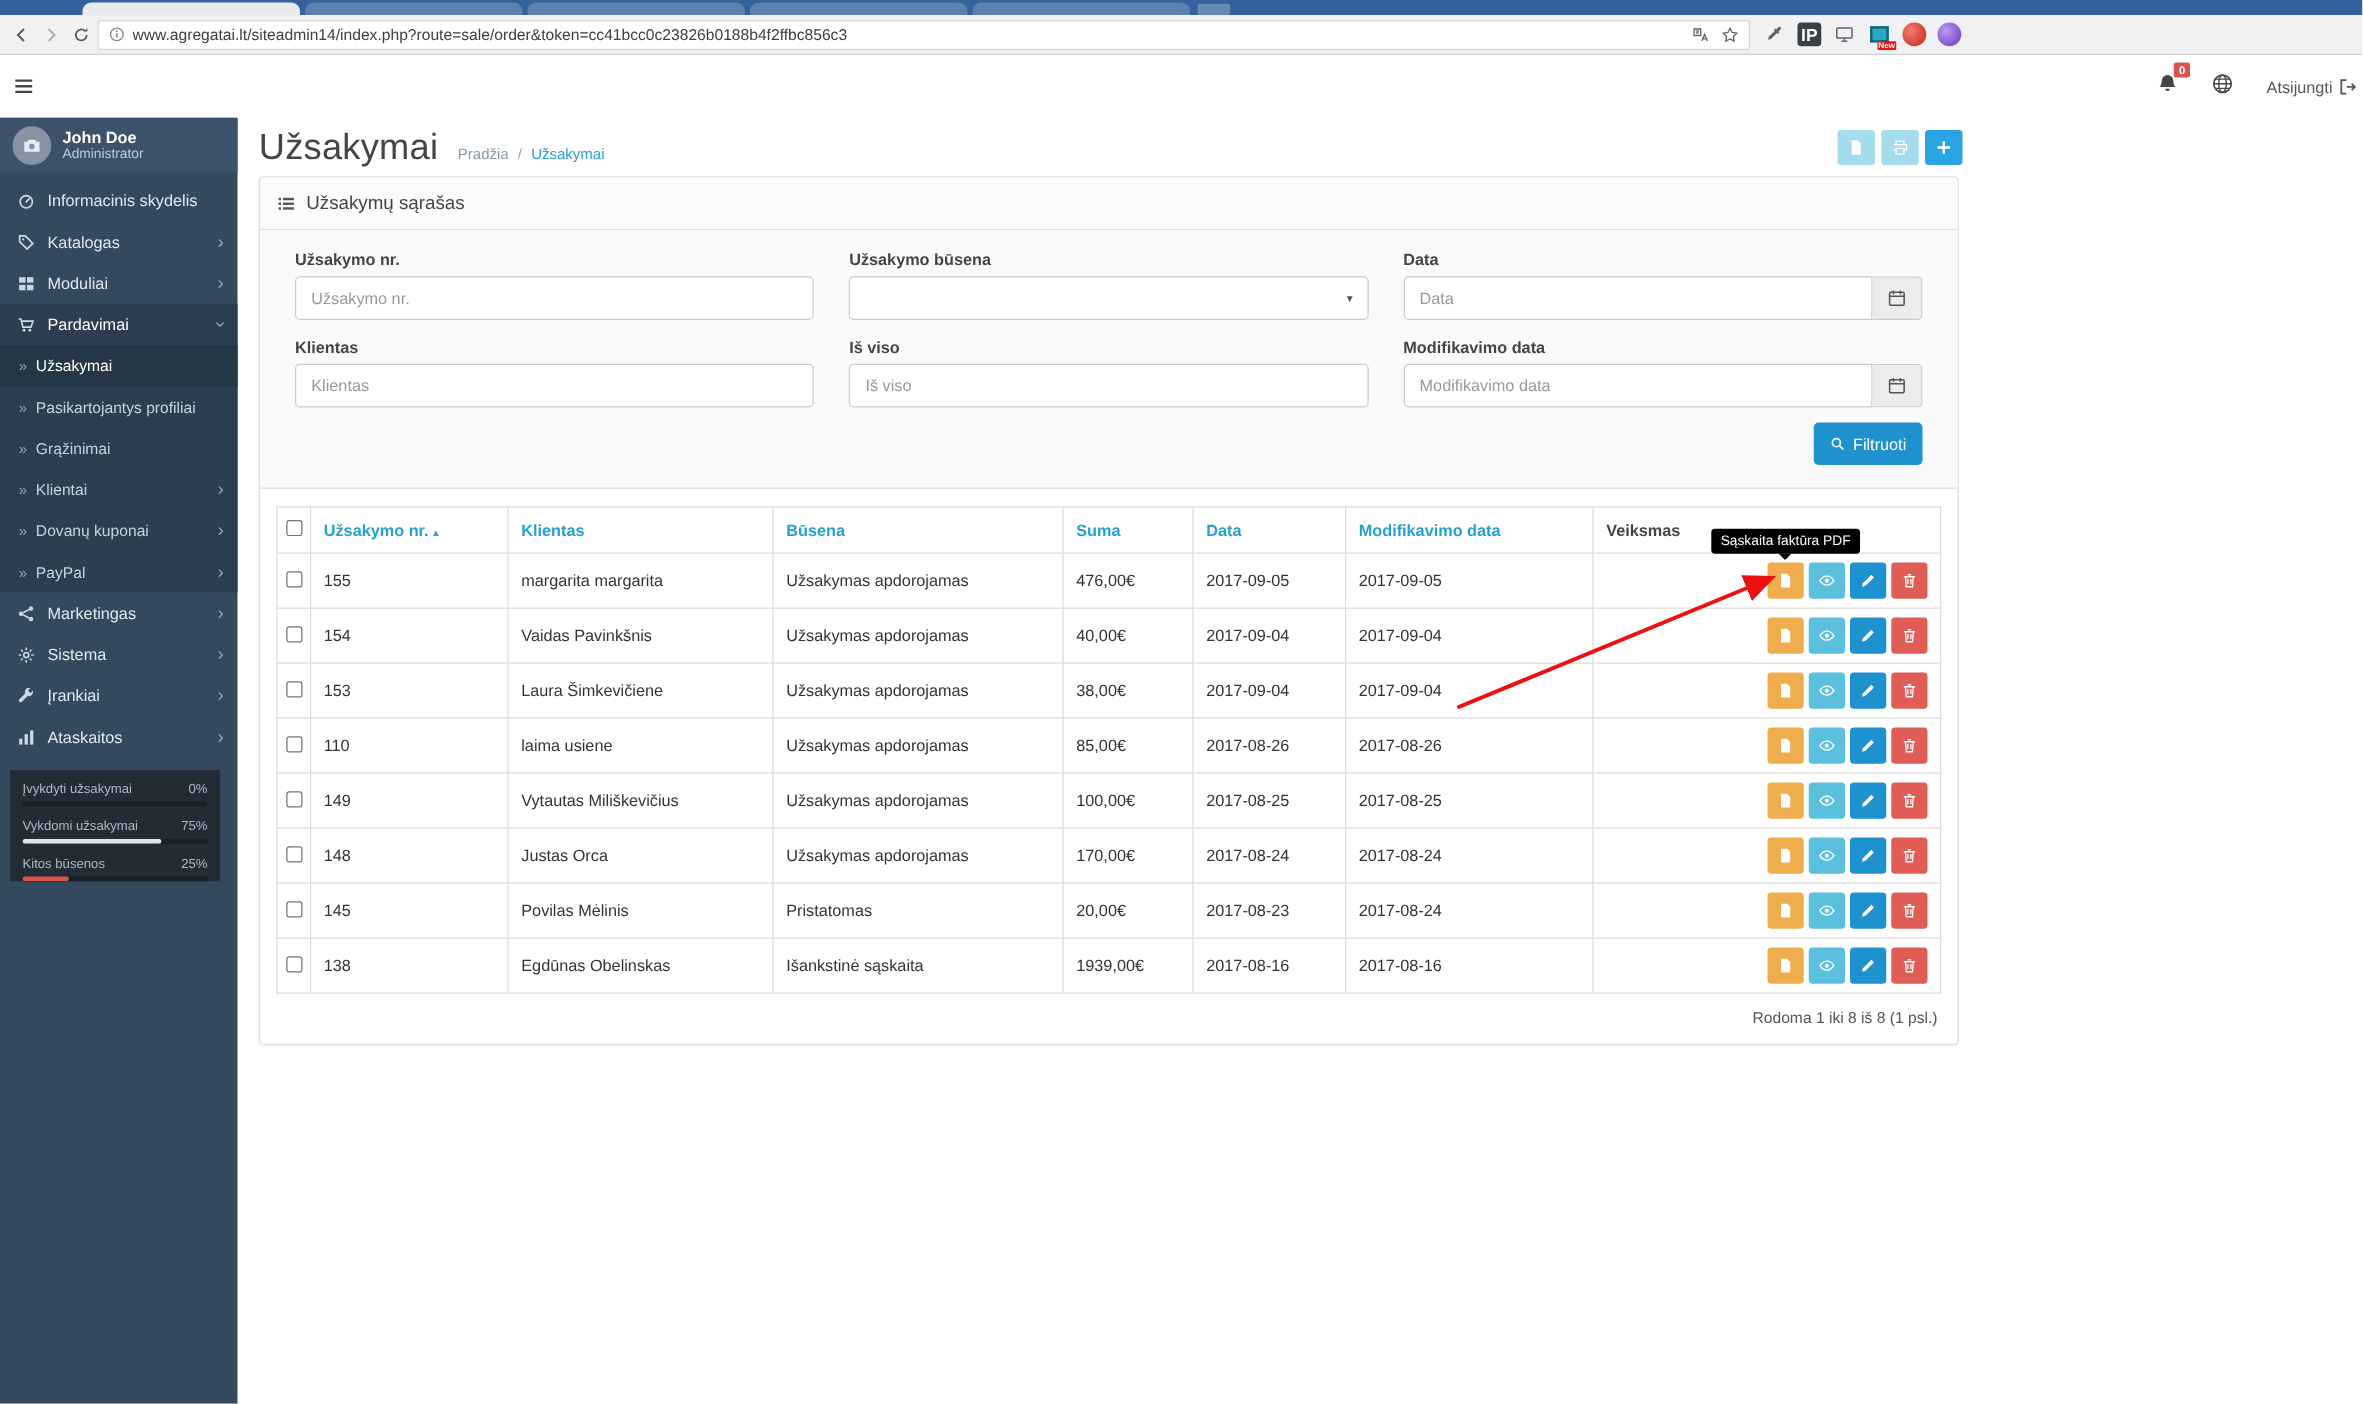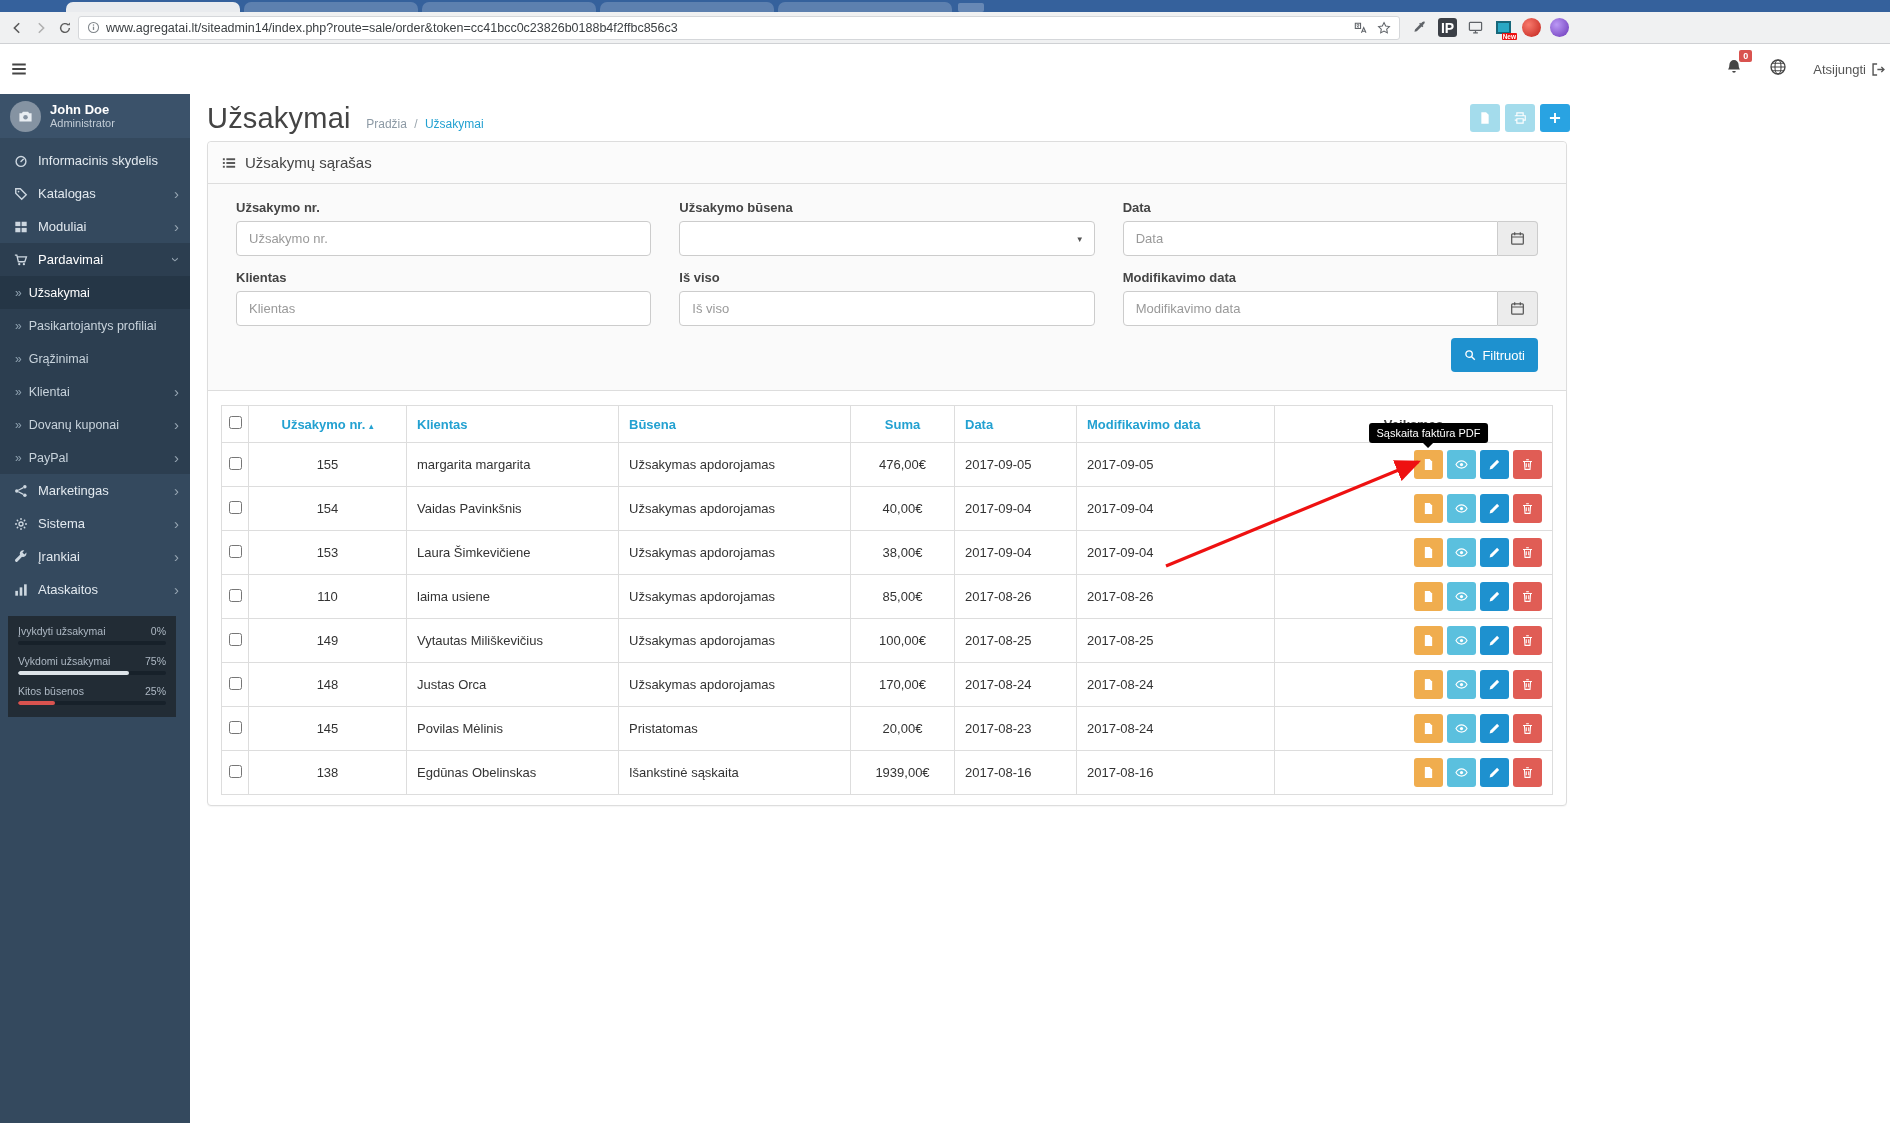--- a/index.html
+++ b/index.html
@@ -48,21 +48,21 @@
   .menu{list-style:none;margin-top:6px;}
   .mi{position:relative;height:33px;display:flex;align-items:center;gap:9px;padding:0 12px;font-size:13px;color:#e2e9ef;cursor:pointer;}
   .mi-icon{font-size:14px;width:17px;color:#cdd7e0;}
   .mi.active{background:#2c3e50;color:#fff;}
   .mi-chevron{position:absolute;right:11px;color:#97a6b3;font-size:15px;line-height:1;}
   .mi-chevron.down{transform:rotate(90deg);}
   .submenu{list-style:none;background:#2c3e50;}
   .smi{position:relative;height:33px;display:flex;align-items:center;gap:7px;padding:0 12px 0 15px;font-size:12.5px;color:#c8d3dc;cursor:pointer;}
   .smi.active{background:#253646;color:#fff;}
   .sm-arrow{color:#8fa2b1;font-size:12px;}
-  .stats{margin:10px 14px 0 8px;background:#222c35;padding:9px 10px 12px;}
+  .stats{margin:10px 14px 0 8px;background:#222c35;padding:9px 10px 0;}
   .stat{margin-top:10px;}
   .stat:first-child{margin-top:0;}
   .st-top{display:flex;justify-content:space-between;font-size:10.5px;color:#aeb9c4;margin-bottom:4px;}
   .st-track{height:4px;background:#17212a;border-radius:2px;overflow:hidden;}
   .st-fill{height:100%;border-radius:2px;}
 
   
   .main{position:absolute;top:94px;left:190px;width:1700px;height:1029px;background:#fff;}
   .page-header{position:relative;padding:8px 17px 6px;}
   .page-header h1{display:inline-block;font-size:29px;font-weight:400;color:#444;letter-spacing:.2px;}
@@ -89,21 +89,21 @@
   .igroup input{border-radius:4px 0 0 4px;flex:1;}
   .addon{width:40px;height:35px;flex:0 0 40px;display:flex;align-items:center;justify-content:center;background:#ececec;border:1px solid #ccc;border-left:none;border-radius:0 4px 4px 0;color:#555;font-size:15px;cursor:pointer;}
   .filter-foot{text-align:right;margin-top:12px;}
   .btn-filter{display:inline-flex;align-items:center;gap:6px;background:#1e91cf;color:#fff;border:none;border-radius:4px;padding:0 13px;height:34px;font-size:13px;font-family:inherit;cursor:pointer;}
   .btn-filter span[data-icon]{font-size:12px;}
   .panel-body{padding:14px 13px 10px;}
   table.orders{width:100%;border-collapse:collapse;}
   .orders th,.orders td{border:1px solid #ddd;font-size:13px;vertical-align:middle;}
   .orders th{padding:10px;text-align:left;color:#444;background:#fff;white-space:nowrap;font-weight:bold;}
   .orders td{padding:13px 10px;color:#333;}
-  .orders .r{text-align:center;}
+  .orders .r{text-align:left;}
   th.c-check,td.c-check{width:27px;text-align:center;padding:10px 6px;}
   th.c-nr{width:158px;}
   th.c-customer{width:212px;}
   th.c-status{width:232px;}
   th.c-total{width:104px;}
   th.c-date{width:122px;}
   th.c-modified{width:198px;}
   .sort-link{color:#23a1d1;cursor:pointer;text-decoration:none;}
   .caret-up{font-size:9px;color:#23a1d1;}
   .th-action{color:#444;}
@@ -797,20 +797,21 @@
                 </button><button class="abtn" style="background: rgb(224, 93, 85);">
                   <span data-icon="trash-icon">
                     <svg viewBox="0 0 16 16" width="1em" height="1em">
                       <path d="M2.5 4.2h11M6.3 2.2h3.4M4.2 4.2l.7 9.8h6.2l.7-9.8M6.5 6.5v5M9.5 6.5v5" fill="none" stroke="currentColor" stroke-width="1.3"></path>
                     </svg>
                   </span>
                 </button></td>
   </tr>
           </tbody>
       </table>
+      <div class="results">Rodoma 1 iki 8 iš 8 (1 psl.)</div>
     </div>
   </div>
 </main>
 
 <svg class="annot" width="1890" height="1123" viewBox="0 0 1890 1123">
   <defs>
     <marker id="ah" markerWidth="9" markerHeight="8" refX="7" refY="3.5" orient="auto">
       <path d="M0 0L8 3.5L0 7z" fill="#ee1111"></path>
     </marker>
   </defs>

